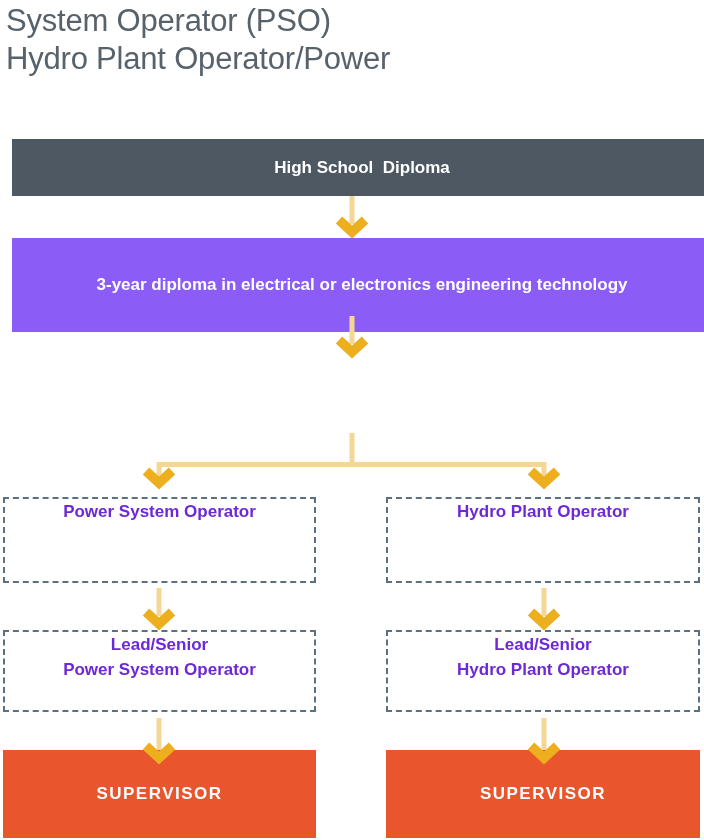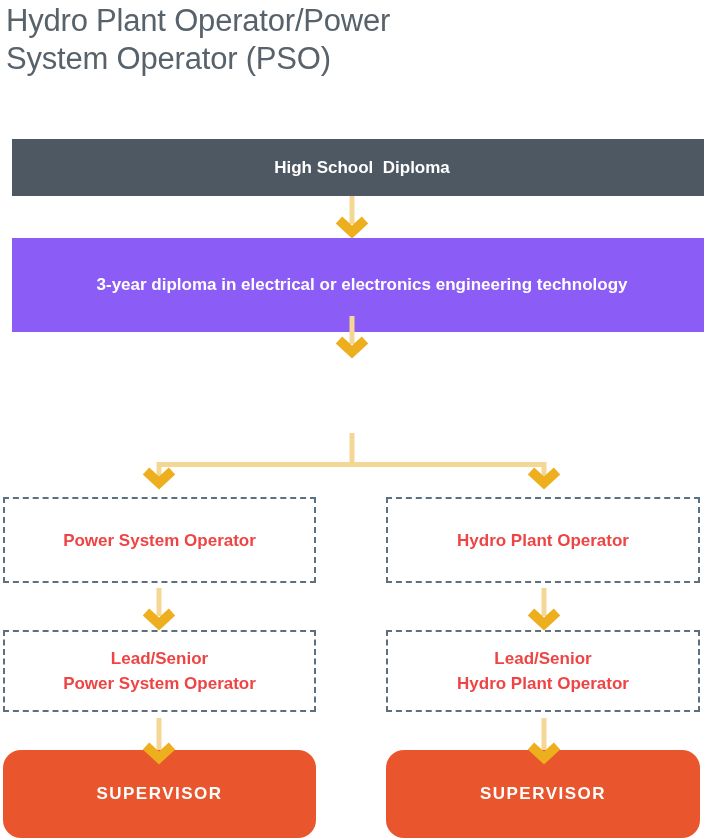--- a/index.html
+++ b/index.html
@@ -47,23 +47,22 @@
     line-height: 22px;
   }
   .dashed-box {
     position: absolute;
     box-sizing: border-box;
     border: 2px dashed #5d7080;
     background: #ffffff;
     display: flex;
     flex-direction: column;
     align-items: center;
-    justify-content: center;
     text-align: center;
-    color: #ef4444;
+    color: #6d28d9;
     font-weight: bold;
     font-size: 17px;
     line-height: 25px;
   }
   .role-left    { left: 3px;   top: 497px; width: 313px; height: 86px; }
   .role-right   { left: 386px; top: 497px; width: 314px; height: 86px; }
   .senior-left  { left: 3px;   top: 630px; width: 313px; height: 82px; }
   .senior-right { left: 386px; top: 630px; width: 314px; height: 82px; }
   .supervisor {
     position: absolute;
@@ -71,41 +70,40 @@
     height: 88px;
     background: #e9552d;
     color: #ffffff;
     font-weight: bold;
     font-size: 17px;
     letter-spacing: 1.5px;
     display: flex;
     align-items: center;
     justify-content: center;
     text-align: center;
-    border-radius: 18px;
   }
   .sup-left  { left: 3px;   width: 313px; }
   .sup-right { left: 386px; width: 314px; }
   .arrow-svg, .branch-svg { position: absolute; }
   .a1  { left: 334px; top: 196px; }
   .a2  { left: 334px; top: 316px; }
   .mid-left  { left: 141px; top: 588px; }
   .mid-right { left: 526px; top: 588px; }
   .sup-arrow-left  { left: 141px; top: 718px; }
   .sup-arrow-right { left: 526px; top: 718px; }
   .branch { left: 130px; top: 433px; }
 </style>
 </head>
 <body>
 
 <div class="canvas">
 
   <div class="page-title">
+    <div>System Operator (PSO)</div>
     <div>Hydro Plant Operator/Power</div>
-    <div>System Operator (PSO)</div>
   </div>
 
   <div class="stage stage-dark">
     <div class="line-bold">High School  Diploma</div>
   </div>
 
   <div class="stage stage-blue1">
     <div class="line-bold">3-year diploma in electrical or electronics engineering technology</div>
   </div>
 

